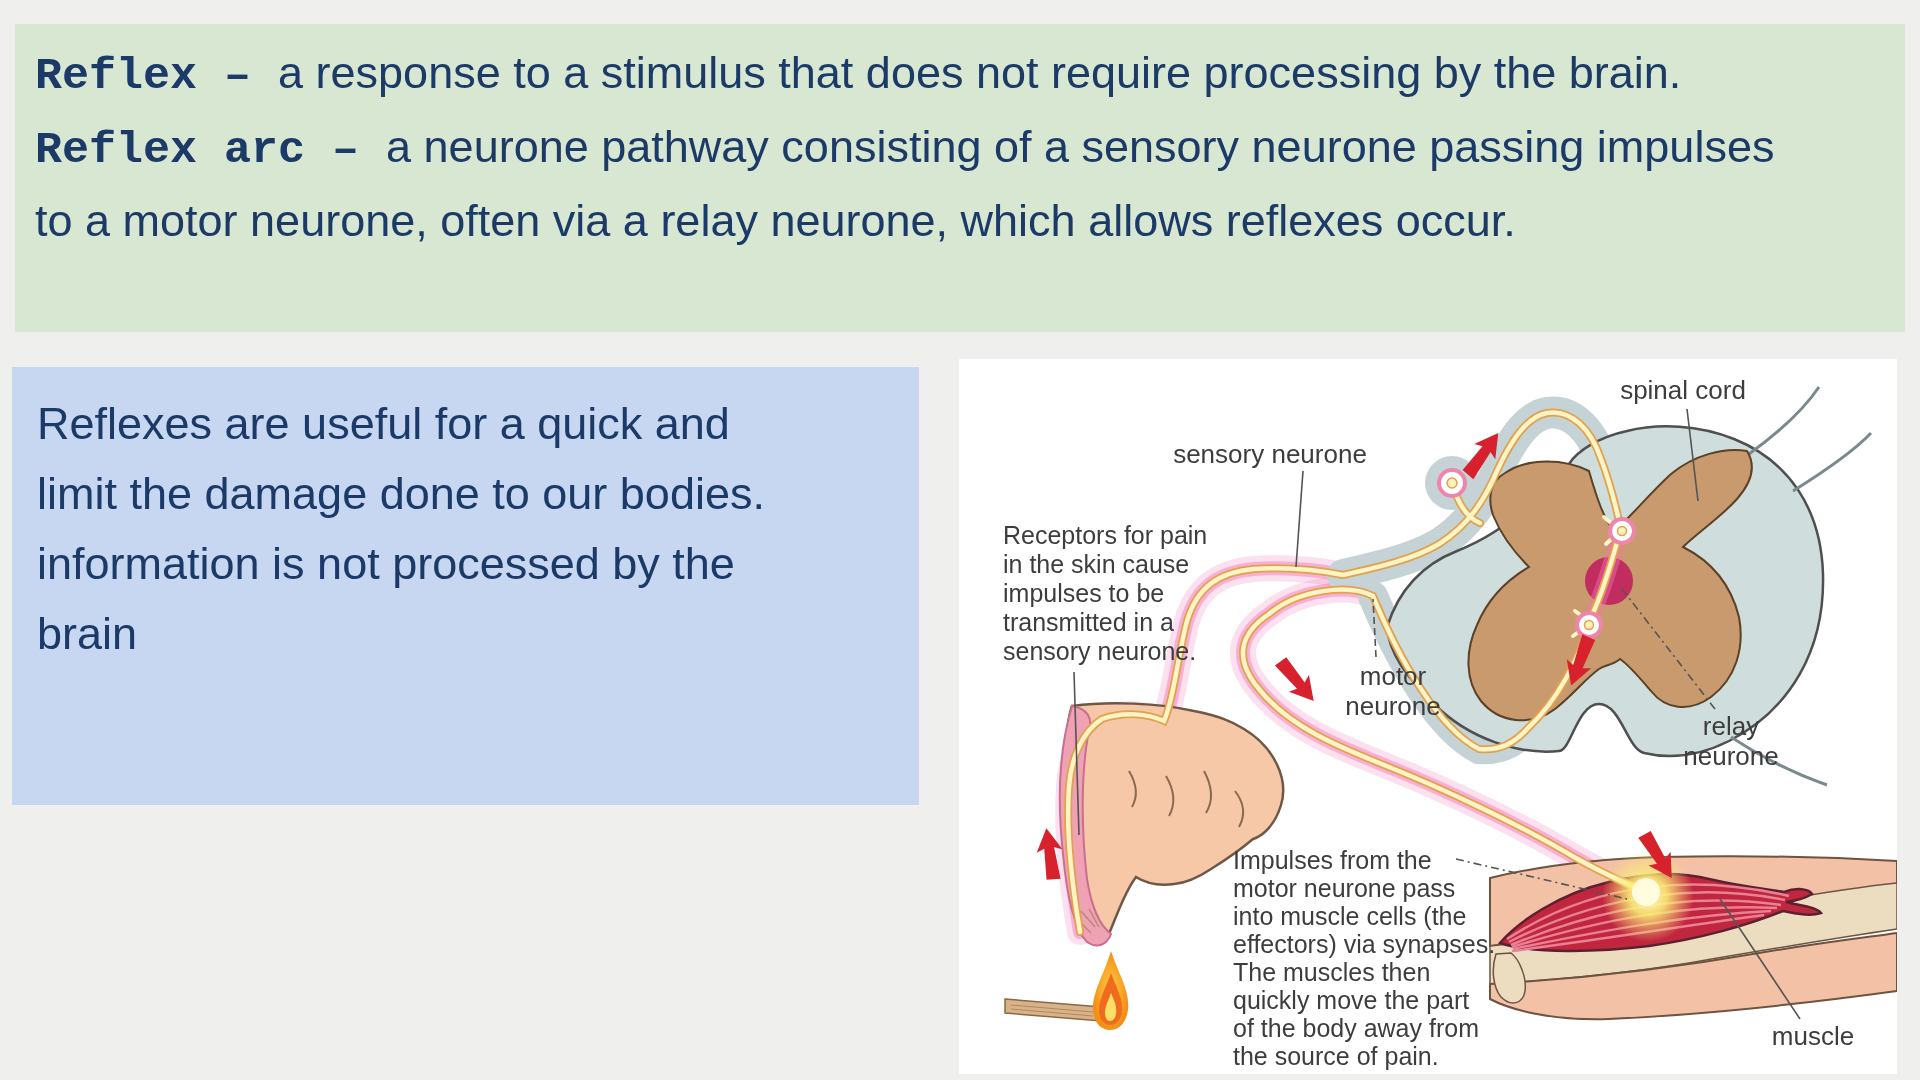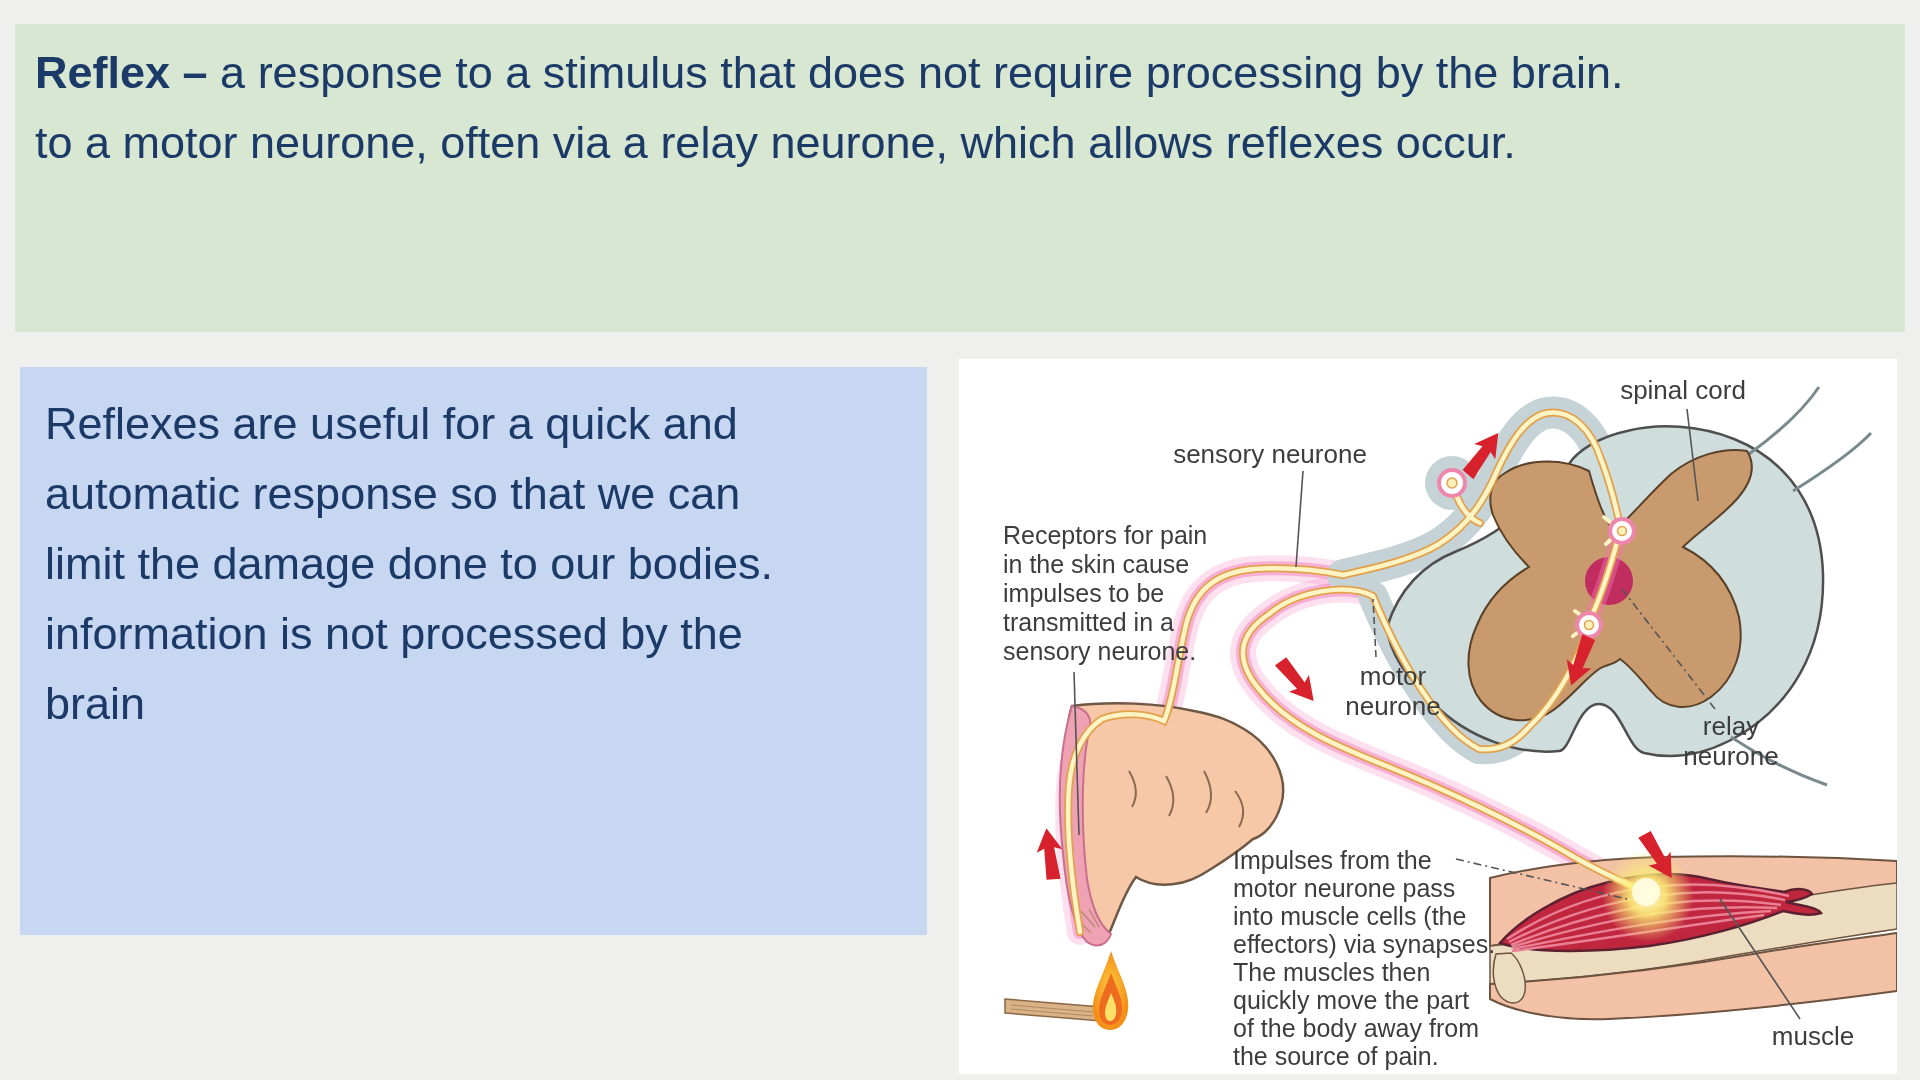--- a/index.html
+++ b/index.html
@@ -9,23 +9,23 @@
     font-family:"Liberation Sans",sans-serif;
   }
   .slide{position:absolute;inset:0;}
   .def-box{
     position:absolute;left:15px;top:24px;width:1890px;height:308px;
     background:var(--green_bg,#d8e7d1);
     color:var(--text_navy,#1b3a68);
     font-size:45px;line-height:70px;
     padding:14px 30px 0 20px;box-sizing:border-box;
   }
-  .def-box .b{font-weight:700;}
+  .def-box .b{font-weight:700;font-family:Liberation Mono, monospace;}
   .note-box{
-    position:absolute;left:20px;top:367px;width:907px;height:568px;
+    position:absolute;left:12px;top:367px;width:907px;height:438px;
     background:var(--blue_bg,#c7d7f1);
     color:var(--text_navy,#1b3a68);
     font-size:45px;line-height:70px;
     padding:22px 0 0 25px;box-sizing:border-box;
   }
   .note-box .para-start{margin-top:22px;}
   .diagram-panel{
     position:absolute;left:959px;top:343px;width:938px;height:715px;
     background:var(--panel_bg,#ffffff);
     margin-top:16px;
@@ -35,26 +35,26 @@
   .lbl{font-size:26px;}
   .cap{font-size:25px;}
 </style>
 </head>
 <body>
 
 <div class="slide">
 
   <div class="def-box">
     <div><span class="b">Reflex – </span><span>a response to a stimulus that does not require processing by the brain.</span></div>
+    <div><span class="b">Reflex arc – </span><span>a neurone pathway consisting of a sensory neurone passing impulses</span></div>
     <div><span>to a motor neurone, often via a relay neurone, which allows reflexes occur.</span></div>
   </div>
 
   <div class="note-box">
     <div>Reflexes are useful for a quick and</div>
-    <div>automatic response so that we can</div>
     <div>limit the damage done to our bodies.</div>
     <div>information is not processed by the</div>
     <div>brain</div>
   </div>
 
   <div class="diagram-panel">
     <svg viewBox="0 0 938 715">
       <defs>
         <radialGradient id="glowY">
           <stop offset="0%" stop-color="#fffbd0" stop-opacity="1"></stop>

